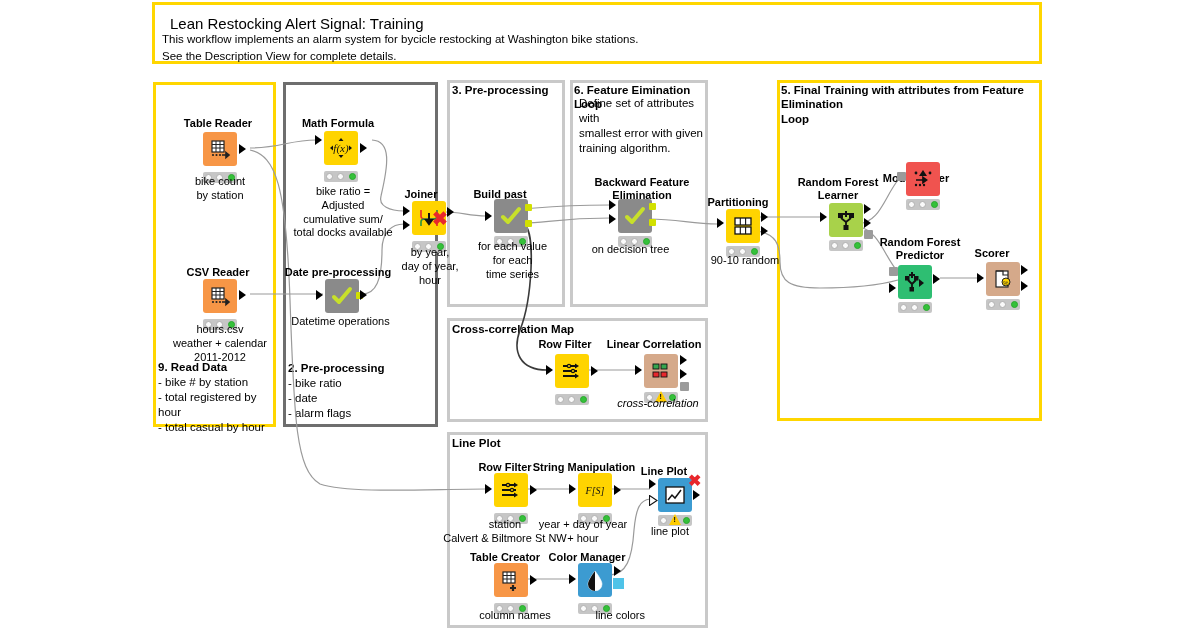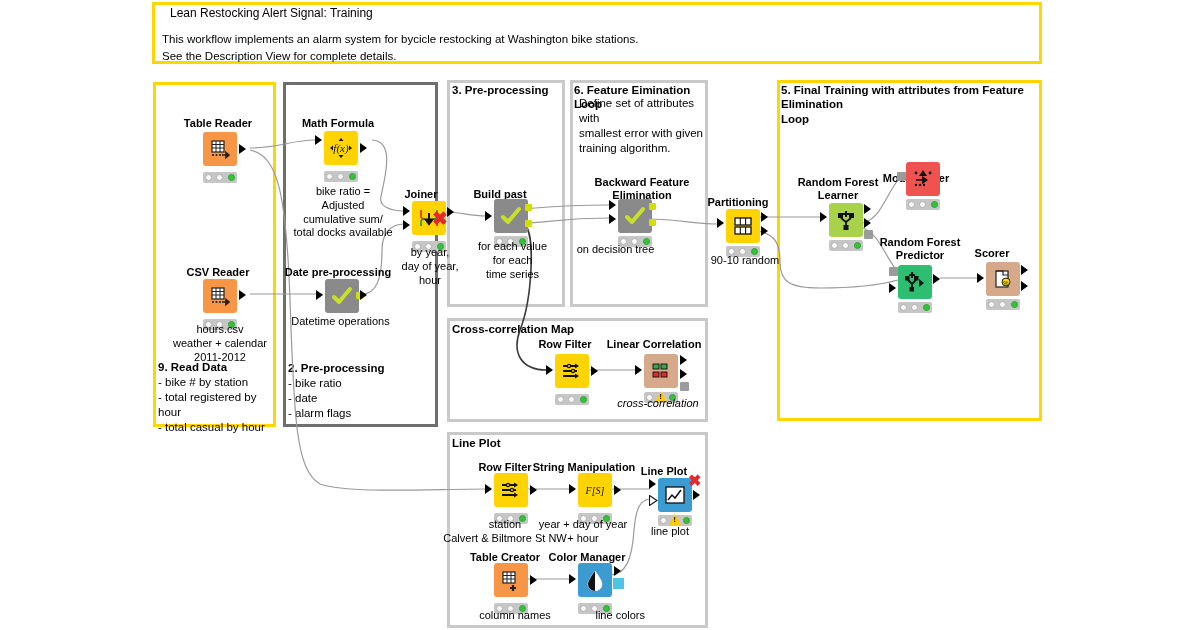--- a/index.html
+++ b/index.html
@@ -13,21 +13,21 @@
   .panel.dark{border:3px solid #6e6e6e;}
   .panel.grey{border:3px solid #c9c9c9;}
   .panel-title{position:absolute;font-size:11.5px;font-weight:bold;line-height:1.25;
                white-space:pre-wrap;color:#000;}
   .panel-sub{position:absolute;font-size:11.5px;font-weight:normal;line-height:1.3;
              white-space:pre-wrap;color:#000;}
 
   
   #header-note{position:absolute;left:152px;top:2px;width:890px;height:62px;
                border:3px solid #FFD600;box-sizing:border-box;background:#fff;}
-  #header-note .l1{position:absolute;left:7px;top:1px;font-size:12px;padding-left:8px;}
+  #header-note .l1{position:absolute;left:7px;top:10px;font-size:15px;padding-left:8px;}
   #header-note .l2{position:absolute;left:7px;top:26px;font-size:11.5px;line-height:1.45;white-space:pre-wrap;}
 
   
   .node{position:absolute;width:34px;height:34px;border-radius:3px;
         display:flex;align-items:center;justify-content:center;}
   .node svg{display:block;}
   .nlabel{position:absolute;font-size:11px;font-weight:bold;text-align:center;
           line-height:1.2;white-space:pre;}
   .ndesc{position:absolute;font-size:11px;font-weight:normal;text-align:center;
          line-height:1.25;white-space:pre;}
@@ -159,20 +159,22 @@
         <circle cx="11" cy="17" r="1.1" fill="#222"></circle>
       <path d="M13 17 h6 M17 14.5 l3 2.5 l-3 2.5 z" stroke="#222" stroke-width="1.6" fill="#222"></path>
     </svg>
   </div>
   <div class="portout" style="left:239px;top:144px;"></div>
   <div class="status" style="left:203px;top:172px;">
     <i></i>
       <i></i>
       <i class="on"></i>
     </div>
+  <div class="ndesc" style="left:160px;top:175px;width:120px;">bike count
+by station</div>
 
   <div class="nlabel" style="left:163px;top:266px;width:110px;">CSV Reader</div>
   <div class="node" style="left:203px;top:279px;background:#F79646;">
     <svg width="22" height="22" viewBox="0 0 22 22">
       <rect x="3" y="3" width="12" height="11" fill="#fff" stroke="#222" stroke-width="1.2"></rect>
       <line x1="3" y1="6.5" x2="15" y2="6.5" stroke="#222" stroke-width="1"></line>
       <line x1="7" y1="3" x2="7" y2="14" stroke="#222" stroke-width="1"></line>
       <line x1="11" y1="3" x2="11" y2="14" stroke="#222" stroke-width="1"></line>
       <line x1="3" y1="10" x2="15" y2="10" stroke="#222" stroke-width="1"></line>
       <circle cx="4" cy="17" r="1.1" fill="#222"></circle>
@@ -269,21 +271,21 @@
       <path d="M4 12 l5 5 l11 -13" stroke="#c8e02a" stroke-width="4" fill="none" stroke-linecap="round" stroke-linejoin="round"></path>
     </svg>
   </div>
   <div class="dot" style="left:649px;top:203px;"></div>
   <div class="dot" style="left:649px;top:219px;"></div>
   <div class="status" style="left:618px;top:236px;">
     <i></i>
       <i></i>
       <i class="on"></i>
     </div>
-  <div class="ndesc" style="left:558px;top:243px;width:115px;text-align:center;">on decision tree</div>
+  <div class="ndesc" style="left:573px;top:243px;width:115px;text-align:center;">on decision tree</div>
 
   <div class="nlabel" style="left:696px;top:196px;width:84px;">Partitioning</div>
   <div class="port" style="left:717px;top:218px;"></div>
   <div class="node" style="left:726px;top:209px;background:#FFD400;">
     <svg width="22" height="20" viewBox="0 0 22 20">
       <rect x="3" y="2" width="16" height="7" fill="#fff" stroke="#111" stroke-width="1.3"></rect>
       <rect x="3" y="11" width="16" height="7" fill="#fff" stroke="#111" stroke-width="1.3"></rect>
       <line x1="8.3" y1="2" x2="8.3" y2="9" stroke="#111" stroke-width="1.1"></line>
       <line x1="13.6" y1="2" x2="13.6" y2="9" stroke="#111" stroke-width="1.1"></line>
       <line x1="8.3" y1="11" x2="8.3" y2="18" stroke="#111" stroke-width="1.1"></line>

